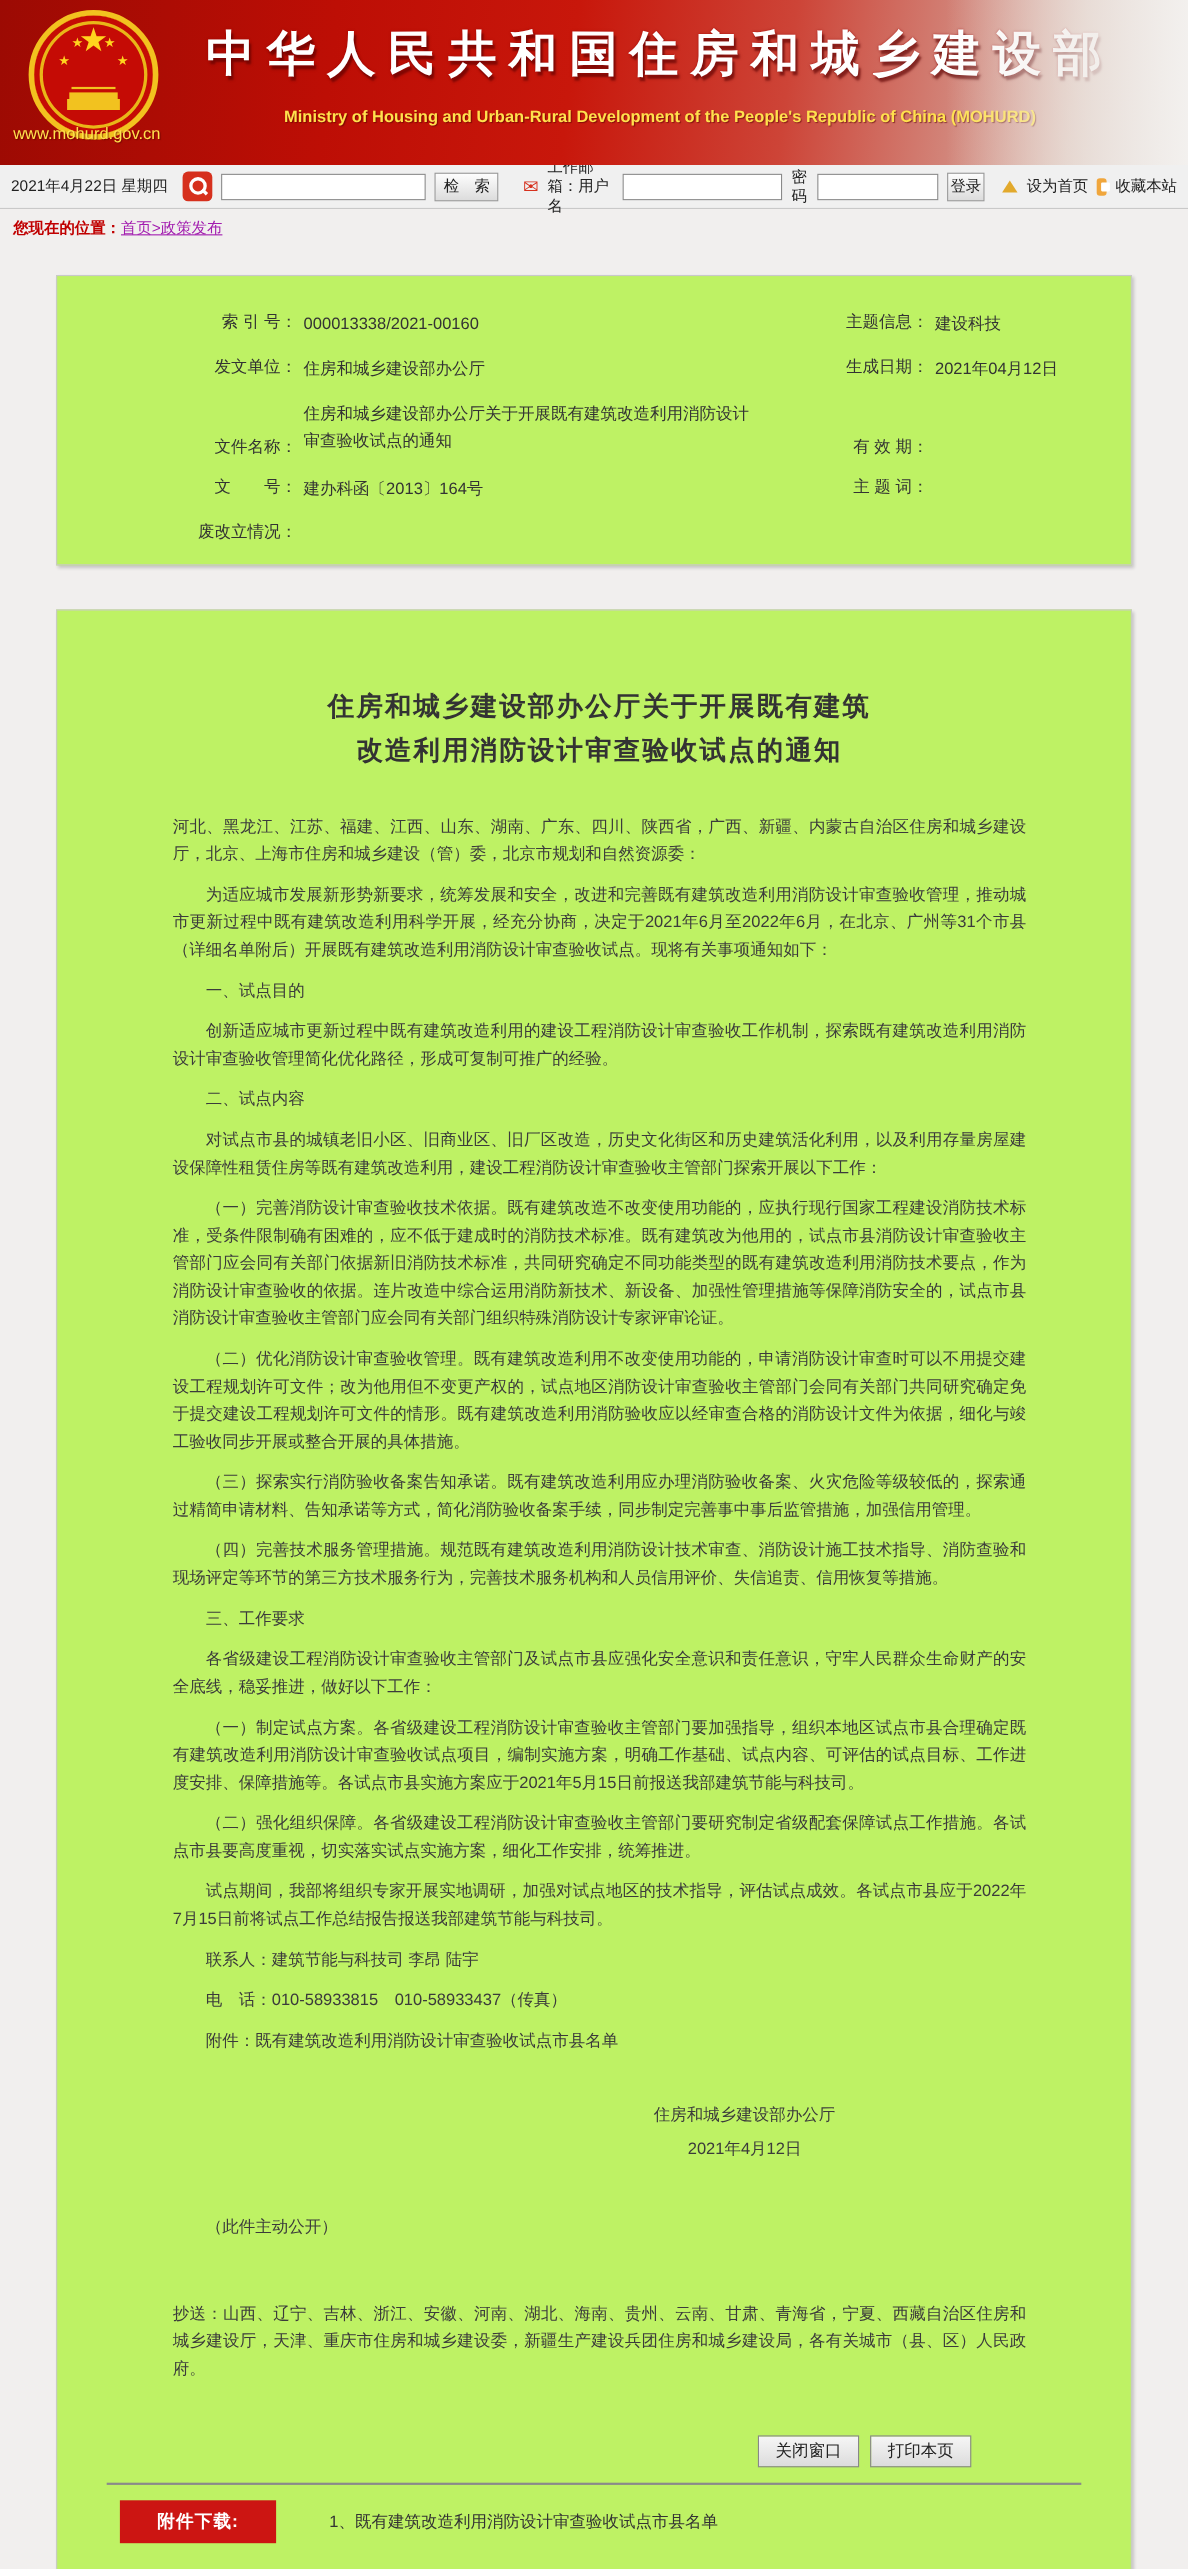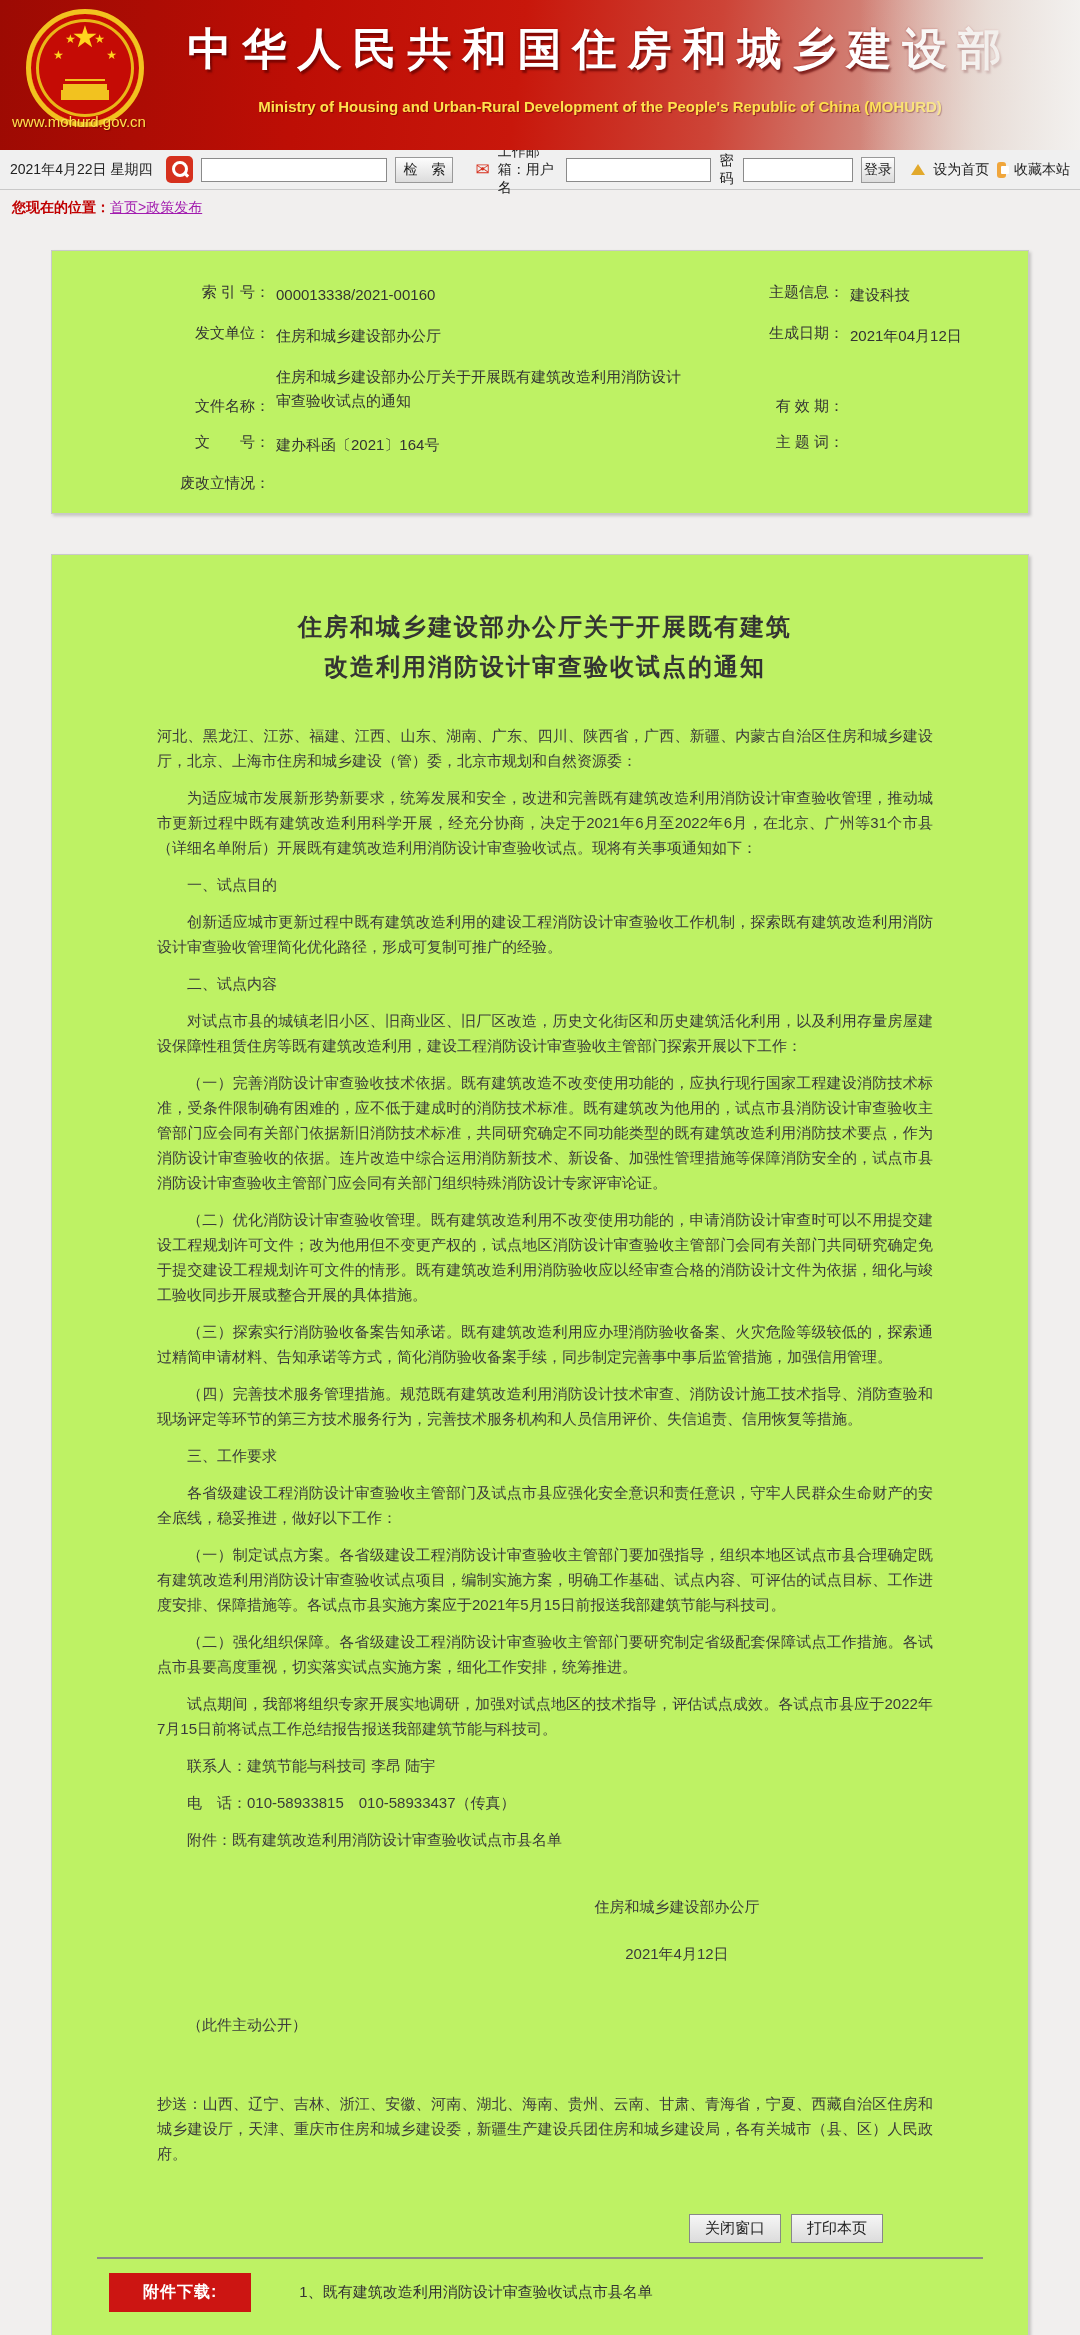--- a/index.html
+++ b/index.html
@@ -63,26 +63,26 @@
     box-shadow:2px 2px 3px rgba(0,0,0,.18); }
   .meta-panel { margin-top:24px; padding:32px 30px 20px 50px; }
   .meta-grid { display:grid; grid-template-columns:168px 410px 152px 1fr; column-gap:6px; row-gap:17px;
     font-size:15px; color:#333; align-items:start; }
   .ml { text-align:right; white-space:nowrap; }
   .mv { text-align:left; line-height:24px; }
   .ml-file { align-self:center;margin-top:32px; }
 
   .doc-panel { margin-top:40px; padding:48px 95px 28px 105px; font-size:15px; color:#3b3b3b; }
   .doc-title { text-align:center; font-size:24px; font-weight:bold; line-height:40px; color:#333;
-    margin:4px 0 36px; letter-spacing:2px; }
+    margin:20px 0 36px; letter-spacing:2px; }
   .para { line-height:25px; margin:12px 0; text-align:justify; }
   .ind { text-indent:2em; }
   .sig { text-align:center; width:40%; margin-left:47%; text-indent:0; }
   .sig-name { margin-top:42px; margin-bottom:2px; }
-  .sig-date { margin-top:22px; }
+  .sig-date { margin-top:6px; }
   .note { margin-top:46px; }
   .cc { margin-top:54px; }
 
   .btn-row { margin-top:48px; display:flex; justify-content:flex-end; gap:10px; padding-right:50px; }
   .gbtn { font-size:15px; color:#222; padding:4px 15px; background:linear-gradient(#f6f6f6,#dcdcdc);
     border:1px solid #888; cursor:pointer; font-family:"Liberation Sans",sans-serif; }
   .doc-divider { border:none; border-top:2px solid #8a8a8a; margin:14px -50px 0 -60px; }
   .attach-row { display:flex; align-items:center; gap:48px; margin:14px -50px 0 -48px; }
   .attach-label { background:#cc1512; color:#fff; font-weight:bold; font-size:16px;
     padding:9px 34px; letter-spacing:1px; }
@@ -141,21 +141,21 @@
       <div class="mv">住房和城乡建设部办公厅</div>
       <div class="ml">生成日期：</div>
       <div class="mv">2021年04月12日</div>
 
       <div class="ml ml-file">文件名称：</div>
       <div class="mv">住房和城乡建设部办公厅关于开展既有建筑改造利用消防设计审查验收试点的通知</div>
       <div class="ml ml-file">有 效 期：</div>
       <div class="mv"></div>
 
       <div class="ml">文　　号：</div>
-      <div class="mv">建办科函〔2021〕164号</div>
+      <div class="mv">建办科函〔2013〕164号</div>
       <div class="ml">主 题 词：</div>
       <div class="mv"></div>
 
       <div class="ml">废改立情况：</div>
       <div class="mv"></div>
       <div class="ml"></div>
       <div class="mv"></div>
     </div>
   </section>
 

